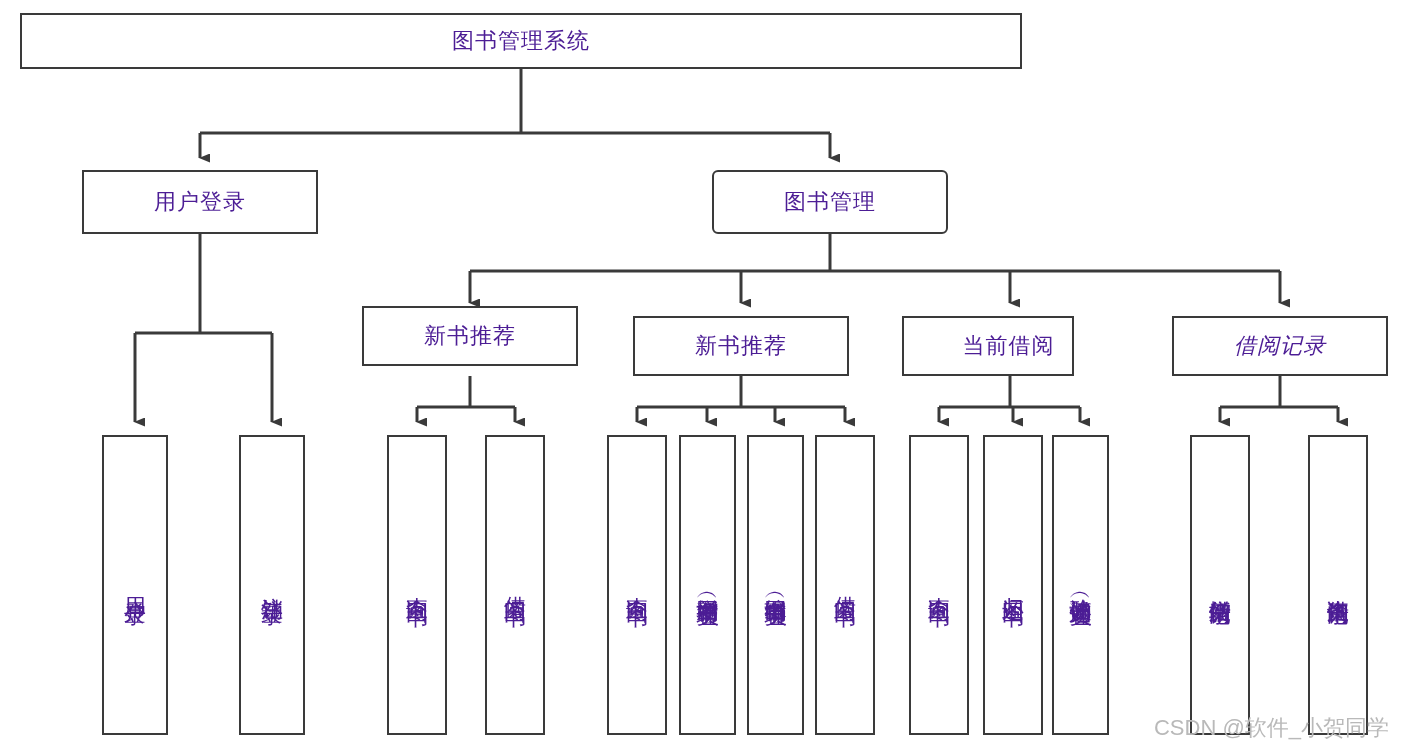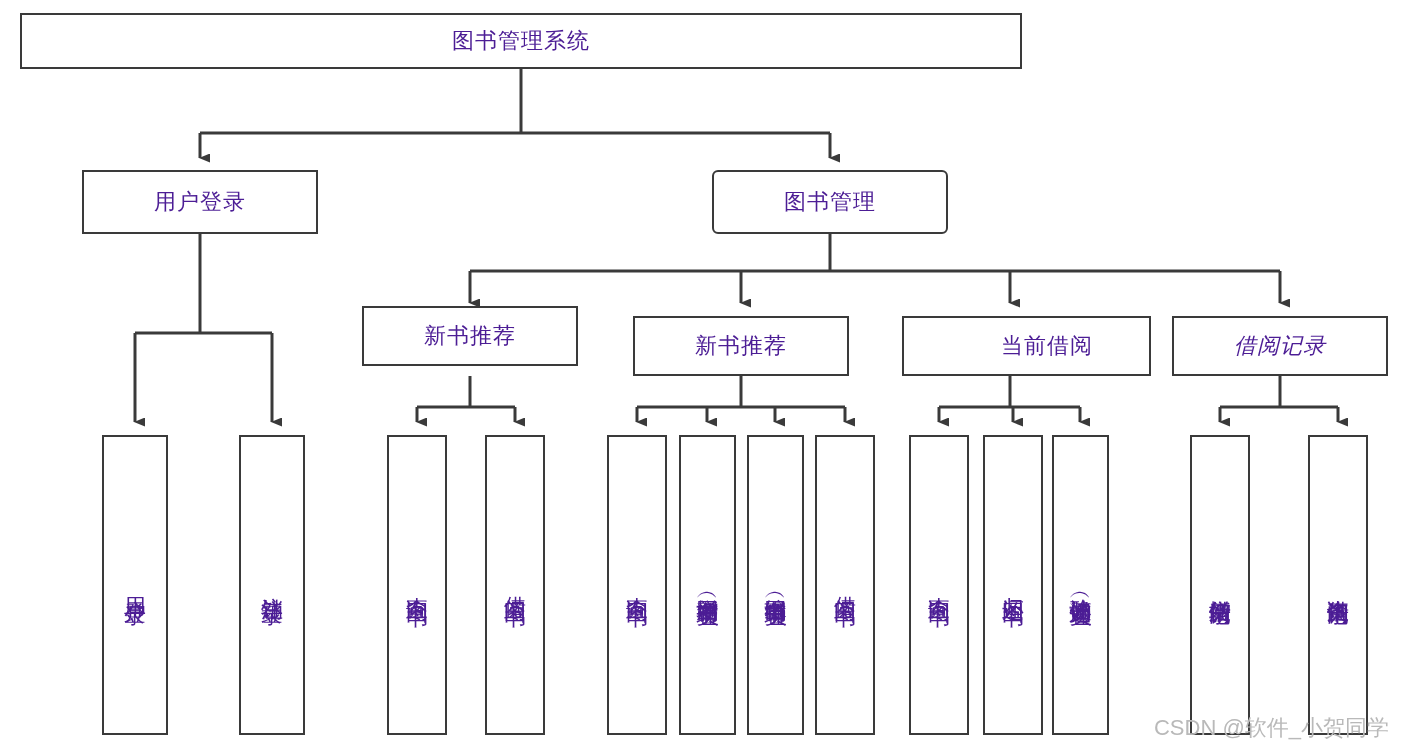--- a/index.html
+++ b/index.html
@@ -144,21 +144,21 @@
   <div class="node horizontal" style="left:712px; top:170px; width:236px; height:64px;border-radius:6px;">
     <span class="node-label">图书管理</span>
   </div>
 
   <div class="node horizontal" style="left:362px; top:306px; width:216px; height:60px;">
     <span class="node-label">新书推荐</span>
   </div>
   <div class="node horizontal" style="left:633px; top:316px; width:216px; height:60px;">
     <span class="node-label">新书推荐</span>
   </div>
-  <div class="node horizontal" style="left:902px; top:316px; width:249px; height:60px;padding-left:41px;">
+  <div class="node horizontal" style="left:902px; top:316px; width:172px; height:60px;padding-left:41px;">
     <span class="node-label">当前借阅</span>
   </div>
   <div class="node horizontal" style="left:1172px; top:316px; width:216px; height:60px;font-style:italic;">
     <span class="node-label">借阅记录</span>
   </div>
 
   <div class="node vertical" style="left:102px; top:435px; width:66px; height:300px;">
     <span class="node-label">用户登录</span>
   </div>
   <div class="node vertical" style="left:239px; top:435px; width:66px; height:300px;">

